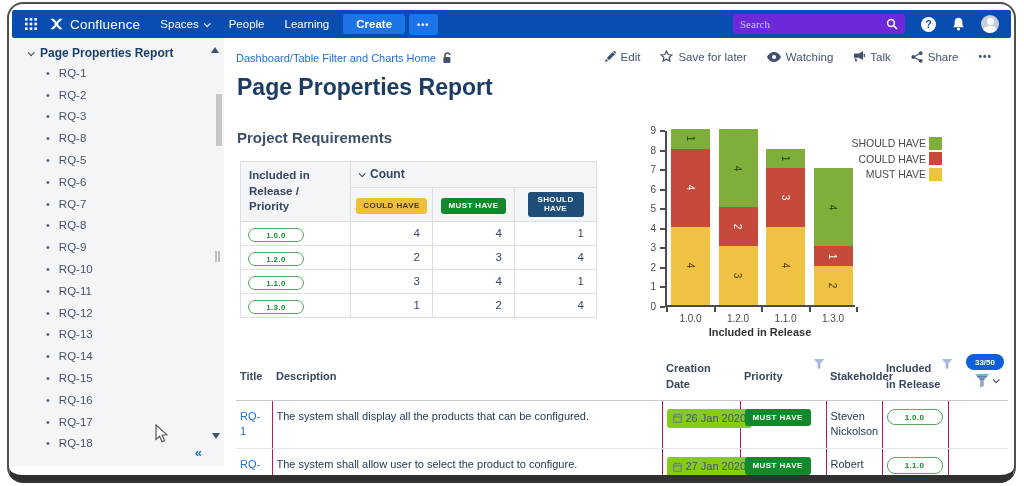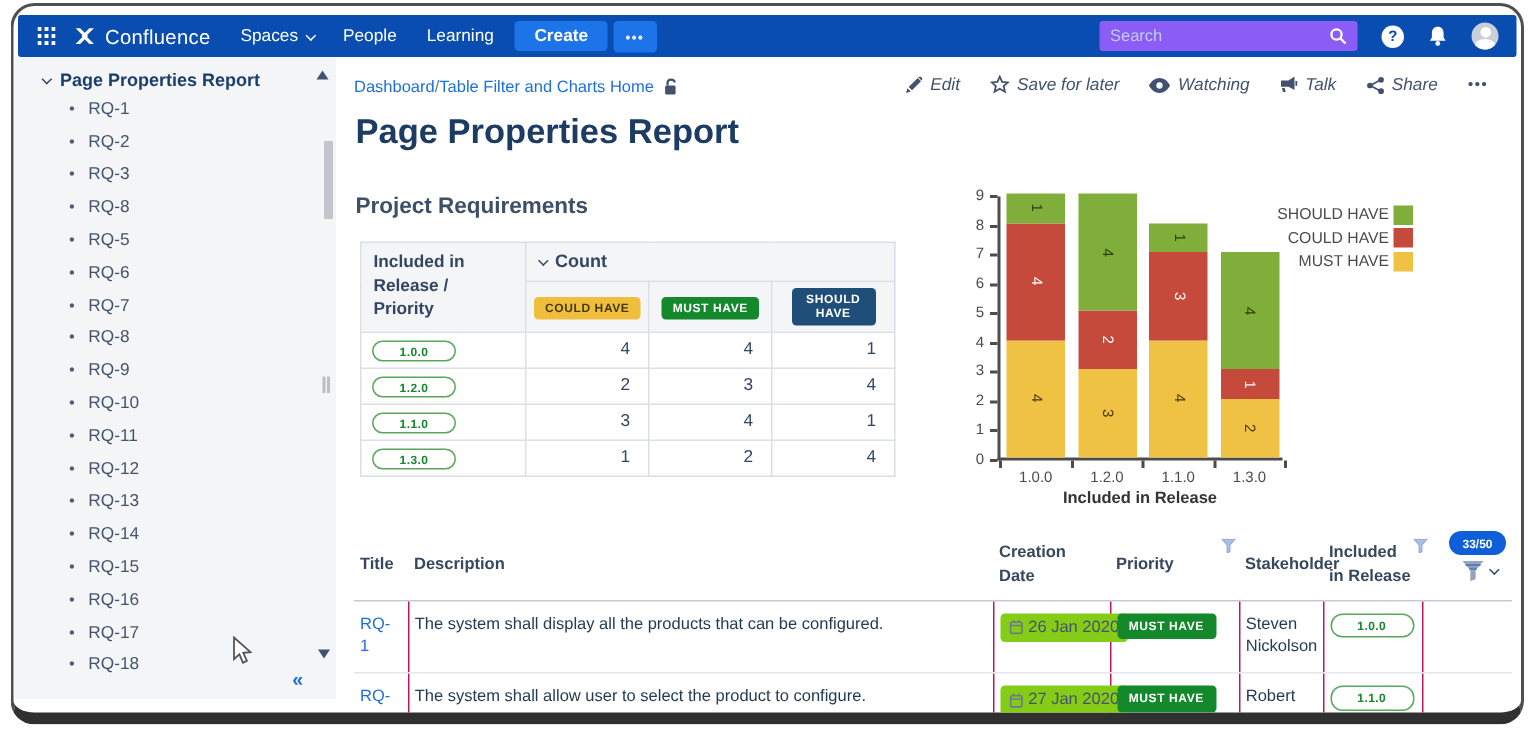--- a/index.html
+++ b/index.html
@@ -44,21 +44,21 @@
   .sb-footer .lbl { font-size:11.5px; color:#42526E; }
   .collapse { position:absolute; right:22px; bottom:6px; color:#1E6FD9; font-size:13px; font-weight:bold; cursor:pointer; }
   .grip { position:absolute; left:206px; top:247px; width:7px; height:11px; display:flex; gap:1px; }
   .grip i { width:2px; height:11px; background:#B9BFC9; }
 
   
   .breadcrumb { position:absolute; left:227px; top:48px; display:flex; align-items:center; gap:0; font-size:11px; }
   .breadcrumb a { color:#1E6FD9; text-decoration:none; cursor:pointer; }
   .breadcrumb .sep { color:#6B778C; }
   .actions { position:absolute; right:22px; top:46px; display:flex; align-items:center; gap:20px; }
-  .action { display:flex; align-items:center; gap:5px; font-size:11.5px; color:#42526E; cursor:pointer;font-style:italic; }
+  .action { display:flex; align-items:center; gap:5px; font-size:11.5px; color:#42526E; cursor:pointer; }
   .page-title { position:absolute; left:228px; top:70px; font-size:23px; font-weight:bold; color:#1C3C63; }
   .byline { position:absolute; left:229px; top:104px; font-size:10px; color:#8A8F98; }
   .section-heading { position:absolute; left:228px; top:125px; font-size:15px; color:#3E5068; }
 
   
   .pivot { position:absolute; left:231px; top:157px; border-collapse:collapse; table-layout:fixed; }
   .pivot th, .pivot td { border:1px solid #DBDFE5; }
   .pivot .corner { width:110px; background:#F4F5F7; font-size:11.5px; font-weight:bold; color:#344563; text-align:left; padding:6px 8px; line-height:1.35; vertical-align:top; }
   .pivot .group { background:#F4F5F7; text-align:left; padding:4px 8px; height:23px; }
   .pivot .group .inner { display:flex; align-items:center; gap:6px; font-size:12px; font-weight:bold; color:#344563; cursor:pointer; }
@@ -129,21 +129,21 @@
     </div>
     <span class="nav-item">
         <span>Spaces</span>
         <i class="chev"></i>
       </span>
     <span class="nav-item">People</span>
     <span class="nav-item">Learning</span>
     <span class="create-btn" style="background: rgb(29, 116, 232); margin-left: 14px;">Create</span>
     <span class="nav-more" style="background: rgb(29, 116, 232);">•••</span>
     <span class="nav-spacer"></span>
-    <div class="search-box" style="background: #8b5cf6;">
+    <div class="search-box" style="background: #6d28d9; font-family: Liberation Serif, serif;">
       <input placeholder="Search" style="">
       <svg width="12" height="12" viewBox="0 0 12 12">
           <circle cx="5" cy="5" r="3.4" fill="none" stroke="#fff" stroke-width="1.5"></circle>
           <line x1="7.6" y1="7.6" x2="11" y2="11" stroke="#fff" stroke-width="1.6"></line>
         </svg>
     </div>
     <span class="nav-icon">
         <span class="help-circle">?</span>
       </span>
     <span class="nav-icon">

